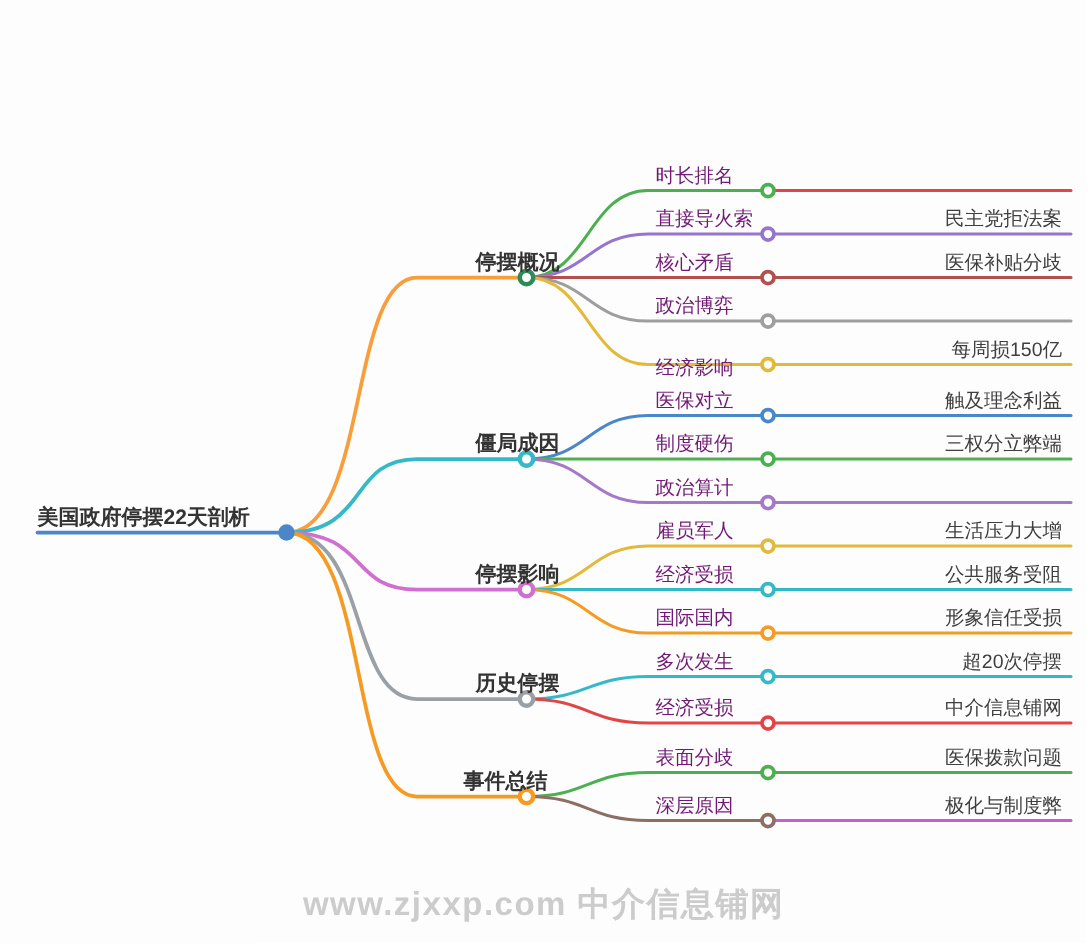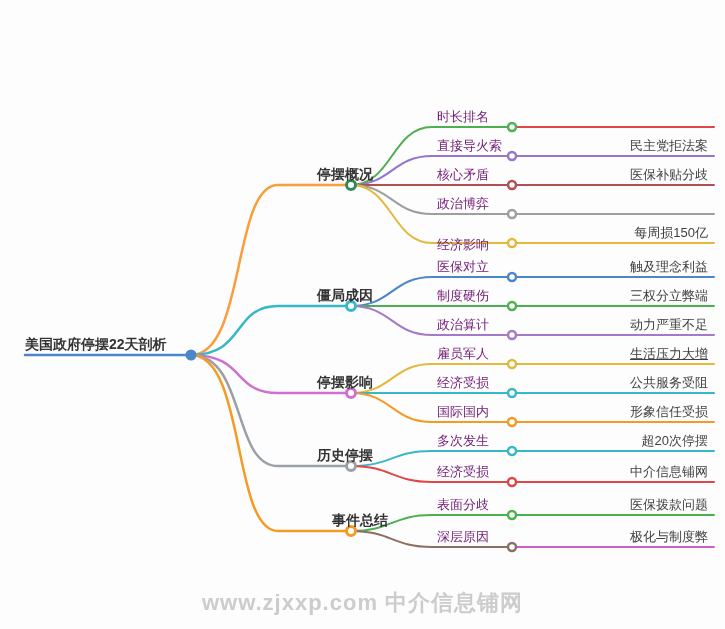--- a/index.html
+++ b/index.html
@@ -92,21 +92,21 @@
     <circle cx="512" cy="515" r="4" fill="#ffffff" stroke="#4caf50" stroke-width="2.5"></circle>
     <circle cx="512" cy="547" r="4" fill="#ffffff" stroke="#8d6e63" stroke-width="2.5"></circle>
   </svg>
 
   <div class="label root-label" style="left:25px; top:335px;">美国政府停摆22天剖析</div>
 
   <div class="label branch-label" style="left:277px; top:165px;">停摆概况</div>
   <div class="label branch-label" style="left:277px; top:286px;">僵局成因</div>
   <div class="label branch-label" style="left:277px; top:373px;">停摆影响</div>
   <div class="label branch-label" style="left:277px; top:446px;">历史停摆</div>
-  <div class="label branch-label" style="left:292px; top:511px;">事件总结</div>
+  <div class="label branch-label" style="left:269px; top:511px;">事件总结</div>
 
   <div class="label child-label" style="left:437px; top:108px;">时长排名</div>
   <div class="label child-label" style="left:437px; top:137px;">直接导火索</div>
   <div class="label child-label" style="left:437px; top:166px;">核心矛盾</div>
   <div class="label child-label" style="left:437px; top:195px;">政治博弈</div>
   <div class="label child-label" style="left:437px; top:236px;">经济影响</div>
   <div class="label child-label" style="left:437px; top:258px;">医保对立</div>
   <div class="label child-label" style="left:437px; top:287px;">制度硬伤</div>
   <div class="label child-label" style="left:437px; top:316px;">政治算计</div>
   <div class="label child-label" style="left:437px; top:345px;">雇员军人</div>
@@ -115,22 +115,21 @@
   <div class="label child-label" style="left:437px; top:432px;">多次发生</div>
   <div class="label child-label" style="left:437px; top:463px;">经济受损</div>
   <div class="label child-label" style="left:437px; top:496px;">表面分歧</div>
   <div class="label child-label" style="left:437px; top:528px;">深层原因</div>
 
   <div class="label leaf-label" style="left:518px; top:137px;">民主党拒法案</div>
   <div class="label leaf-label" style="left:518px; top:166px;">医保补贴分歧</div>
   <div class="label leaf-label" style="left:518px; top:224px;">每周损150亿</div>
   <div class="label leaf-label" style="left:518px; top:258px;">触及理念利益</div>
   <div class="label leaf-label" style="left:518px; top:287px;">三权分立弊端</div>
-  <div class="label leaf-label" style="left:518px; top:316px;">动力严重不足</div>
-  <div class="label leaf-label" style="left:518px; top:345px;text-decoration:underline;">生活压力大增</div>
+  <div class="label leaf-label" style="left:518px; top:345px;">生活压力大增</div>
   <div class="label leaf-label" style="left:518px; top:374px;">公共服务受阻</div>
   <div class="label leaf-label" style="left:518px; top:403px;">形象信任受损</div>
   <div class="label leaf-label" style="left:518px; top:432px;">超20次停摆</div>
   <div class="label leaf-label" style="left:518px; top:463px;">中介信息铺网</div>
   <div class="label leaf-label" style="left:518px; top:496px;">医保拨款问题</div>
   <div class="label leaf-label" style="left:518px; top:528px;">极化与制度弊</div>
 
   <div class="watermark">www.zjxxp.com 中介信息铺网</div>
 
 </div>

